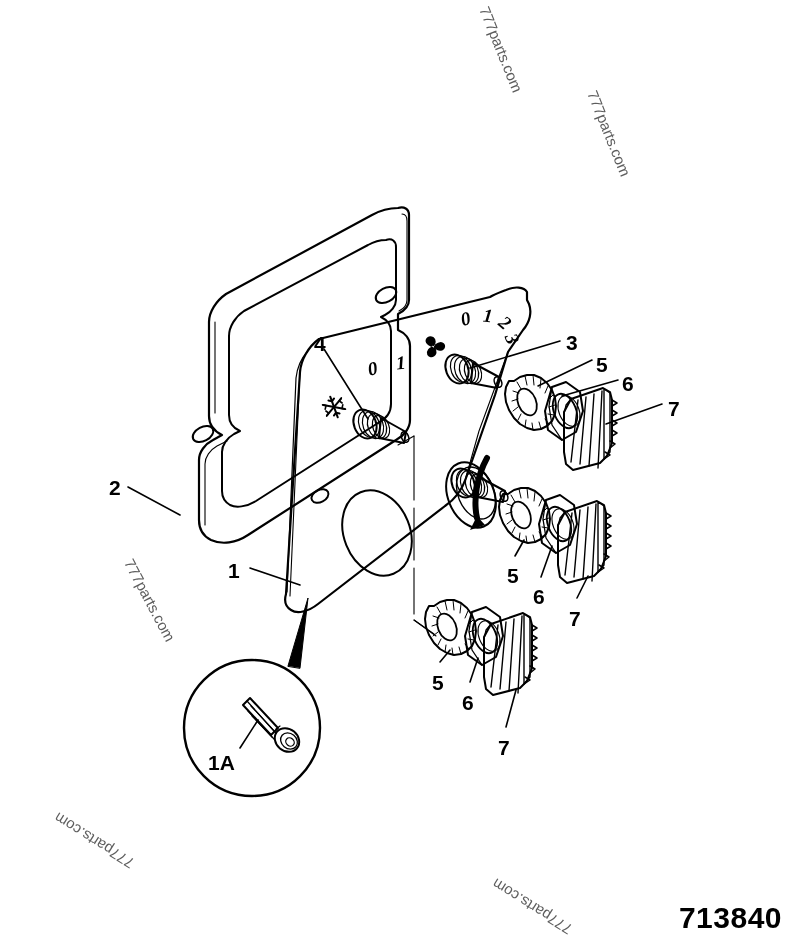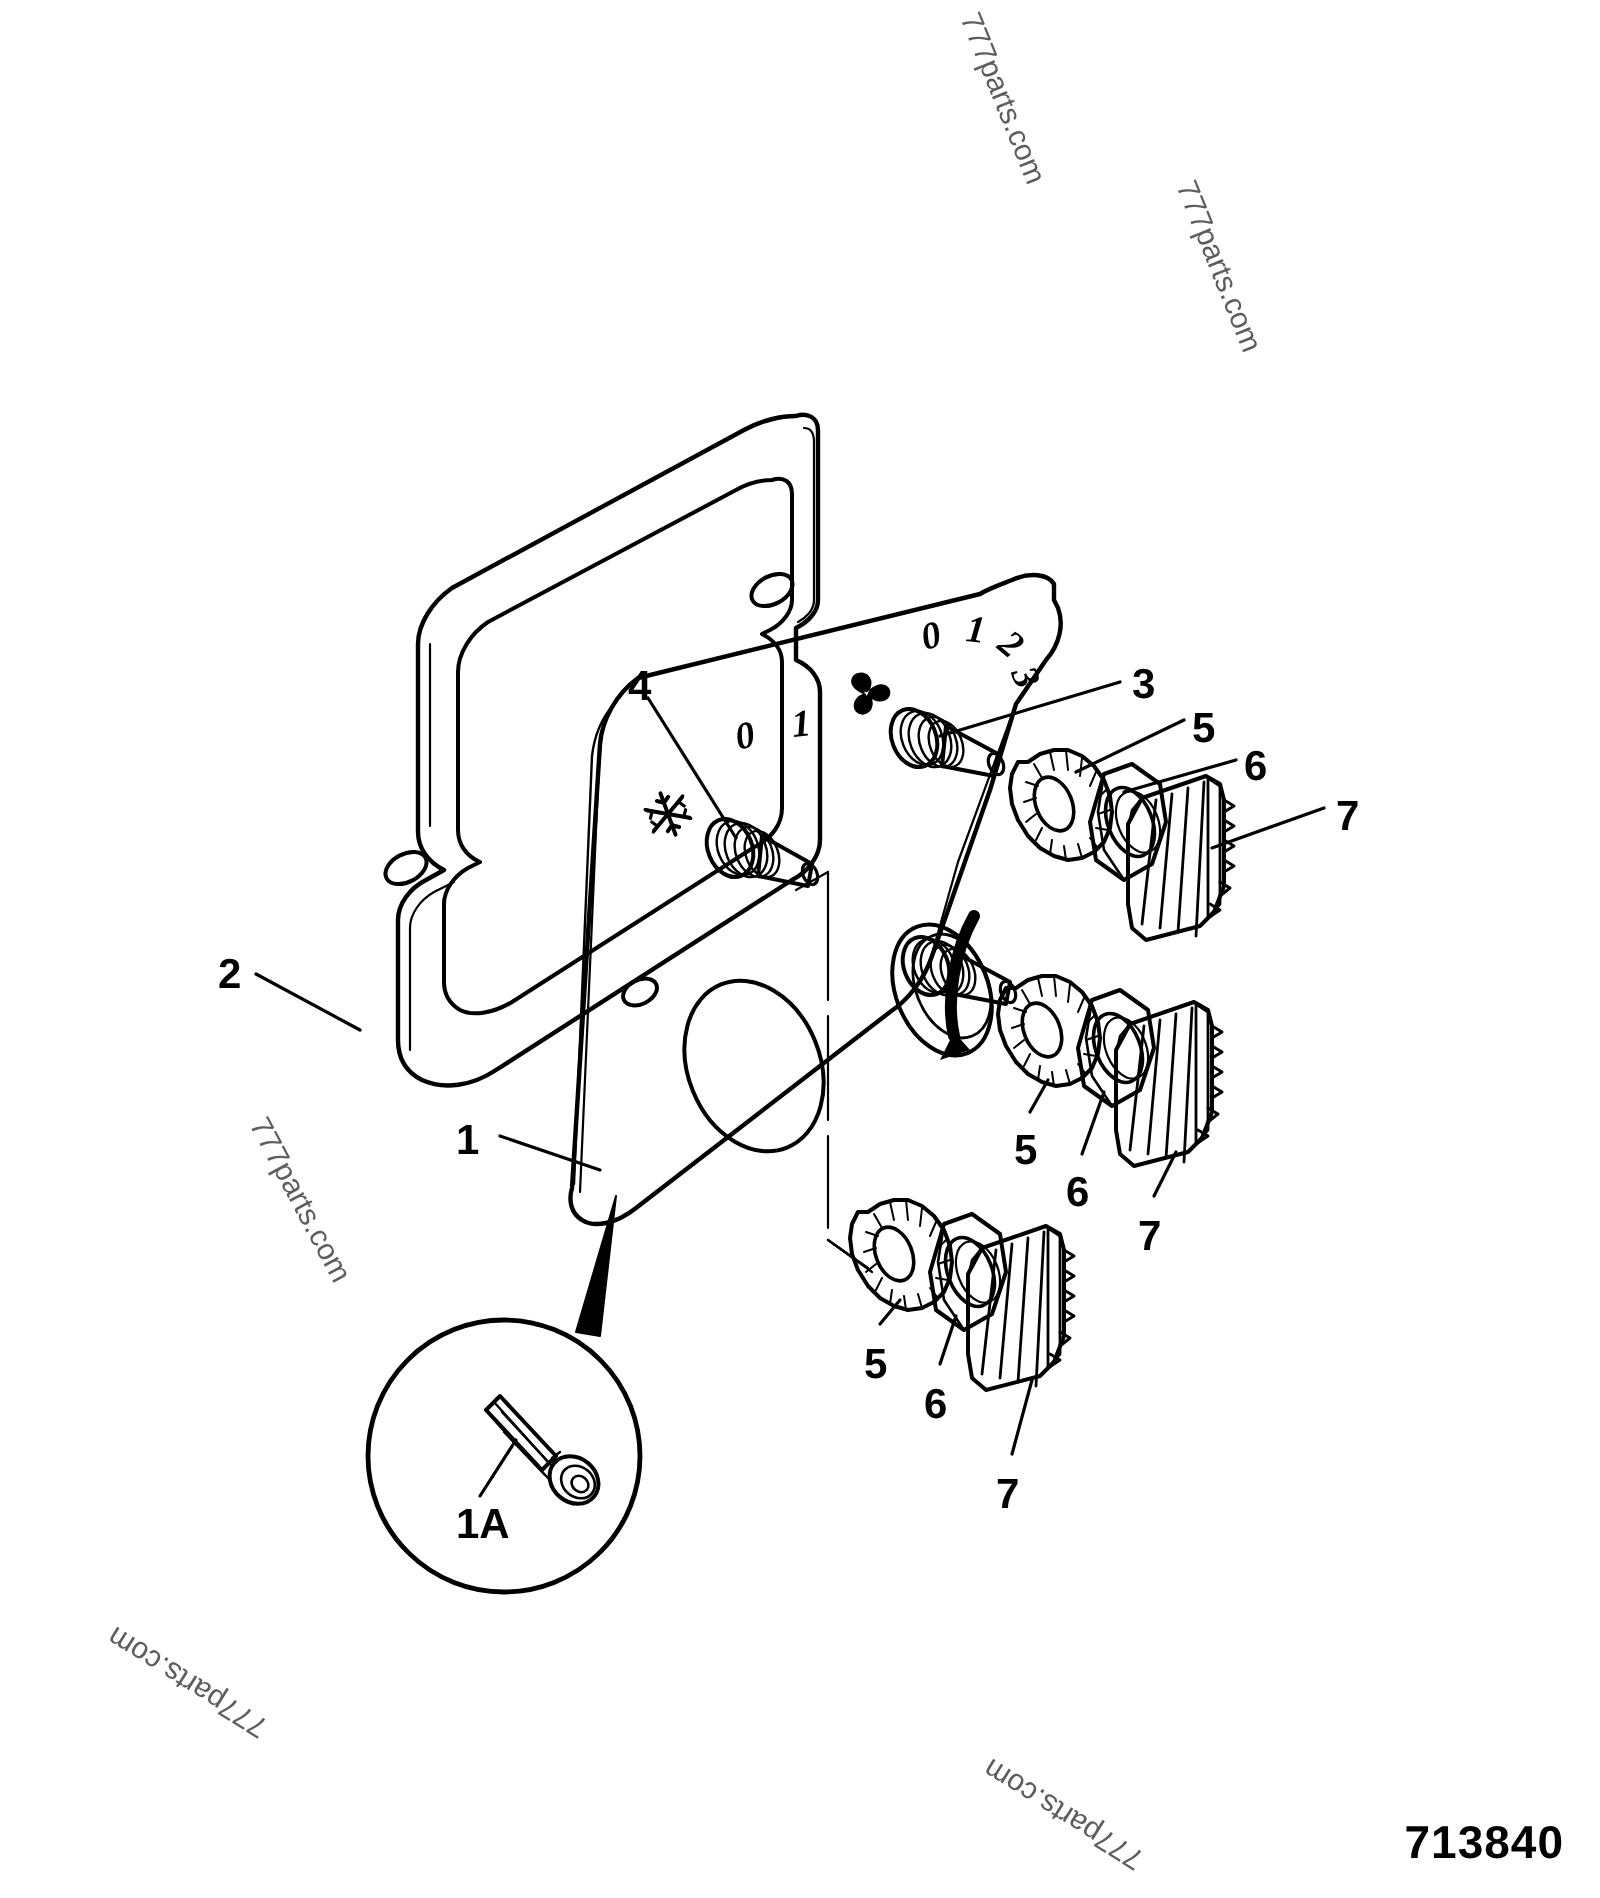--- a/index.html
+++ b/index.html
@@ -20,21 +20,21 @@
     color:#000;
     user-select:none;
     white-space:nowrap;
   }
   .callout.wide{font-size:21px;letter-spacing:0px;}
   .partno{
     position:absolute;
     right:18px;bottom:14px;
     font-family:"Liberation Sans", sans-serif;
     font-weight:bold;
-    font-size:23px;
+    font-size:30px;
     letter-spacing:0.5px;
     color:#000;
   }
   .wm{
     position:absolute;
     font-family:"Liberation Sans", sans-serif;
     font-size:15px;
     color:#555;
     white-space:nowrap;
     user-select:none;
@@ -446,21 +446,21 @@
   </div>
 
   <div>
     <span class="dialnum" style="left:461px;top:308px;transform:rotate(-14deg);">0</span>
     <span class="dialnum" style="left:483px;top:305px;transform:rotate(6deg);">1</span>
     <span class="dialnum" style="left:500px;top:312px;transform:rotate(40deg);">2</span>
     <span class="dialnum" style="left:507px;top:328px;transform:rotate(68deg);">3</span>
   </div>
 
   <span class="callout" style="left:228px;top:560px;">1</span>
-  <span class="callout wide" style="left:228px;top:752px;text-align:center;">1A</span>
+  <span class="callout wide" style="left:208px;top:752px;text-align:center;">1A</span>
   <span class="callout" style="left:109px;top:477px;">2</span>
   <span class="callout" style="left:566px;top:332px;">3</span>
   <span class="callout" style="left:314px;top:333px;">4</span>
 
   <span class="callout" style="left:596px;top:354px;">5</span>
   <span class="callout" style="left:622px;top:373px;">6</span>
   <span class="callout" style="left:668px;top:398px;">7</span>
 
   <span class="callout" style="left:507px;top:565px;">5</span>
   <span class="callout" style="left:533px;top:586px;">6</span>

